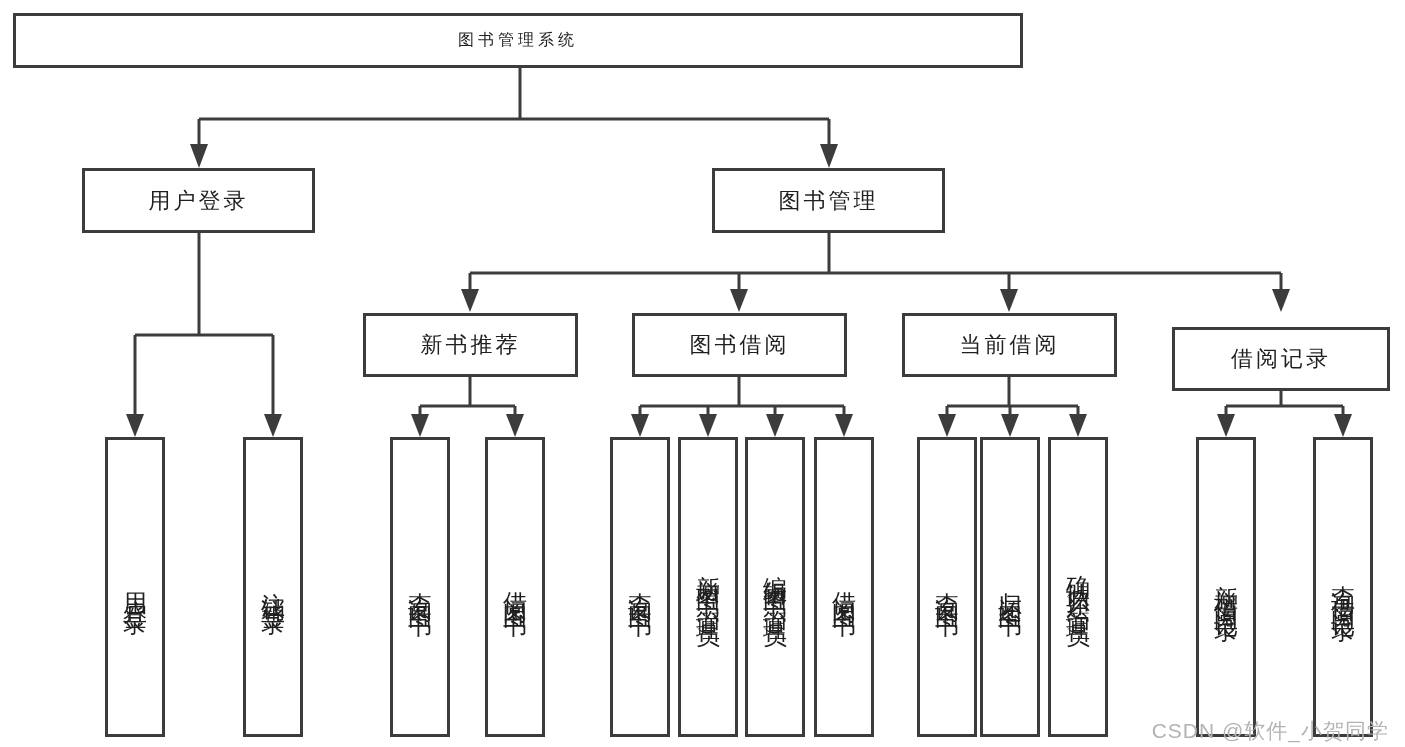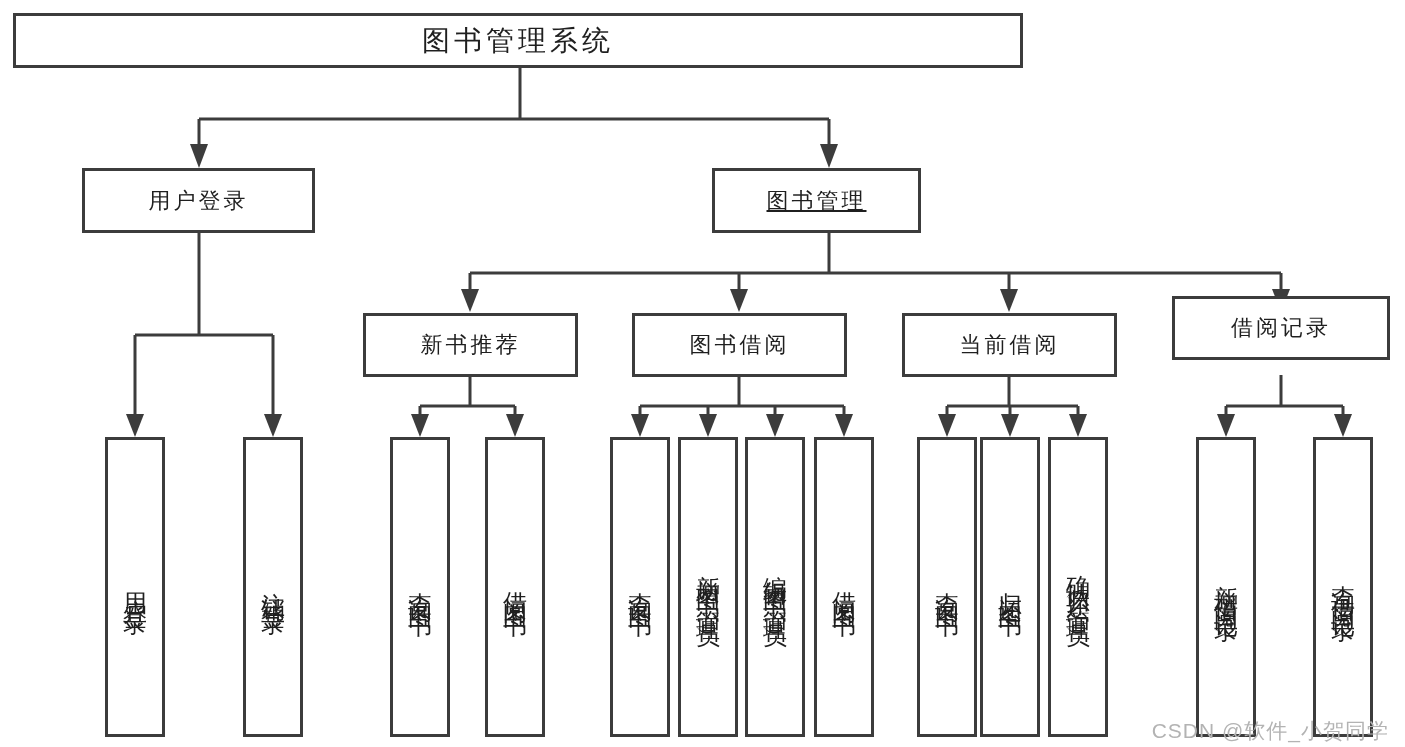--- a/index.html
+++ b/index.html
@@ -27,21 +27,21 @@
     border: 3px solid #3c3c3c;
     display: flex;
     align-items: center;
     justify-content: center;
     color: #1f1f1f;
     font-size: 22px;
     letter-spacing: 3px;
     z-index: 2;
     white-space: nowrap;
   }
-  .node.root { font-size: 28px; letter-spacing: 4px; }
+  .node.root { font-size: 16px; letter-spacing: 4px; }
   .vnode {
     position: absolute;
     box-sizing: border-box;
     background: #ffffff;
     border: 3px solid #3c3c3c;
     display: flex;
     align-items: center;
     justify-content: center;
     z-index: 2;
   }
@@ -118,26 +118,26 @@
     <g>
       <path class="line" d="M1281 375 V406 M1226 406 H1343 M1226 406 V415 M1343 406 V415"></path>
       <polygon class="arrow" points="1217,414 1235,414 1226,437"></polygon>
       <polygon class="arrow" points="1334,414 1352,414 1343,437"></polygon>
     </g>
   </svg>
 
   <div class="node root" style="left:13px; top:13px; width:1010px; height:55px;">图书管理系统</div>
 
   <div class="node" style="left:82px; top:168px; width:233px; height:65px;">用户登录</div>
-  <div class="node" style="left:712px; top:168px; width:209px; height:65px;text-decoration:underline;">图书管理</div>
+  <div class="node" style="left:712px; top:168px; width:233px; height:65px;">图书管理</div>
 
   <div class="node" style="left:632px; top:313px; width:215px; height:64px;">图书借阅</div>
   <div class="node" style="left:363px; top:313px; width:215px; height:64px;">新书推荐</div>
   <div class="node" style="left:902px; top:313px; width:215px; height:64px;">当前借阅</div>
-  <div class="node" style="left:1172px; top:296px; width:218px; height:64px;">借阅记录</div>
+  <div class="node" style="left:1172px; top:327px; width:218px; height:64px;">借阅记录</div>
 
   <div class="vnode" style="left:105px; top:437px; width:60px; height:300px;">
     <span>用户登录</span>
   </div>
   <div class="vnode" style="left:243px; top:437px; width:60px; height:300px;">
     <span>注销登录</span>
   </div>
 
   <div class="vnode" style="left:390px; top:437px; width:60px; height:300px;">
     <span>查询图书</span>

